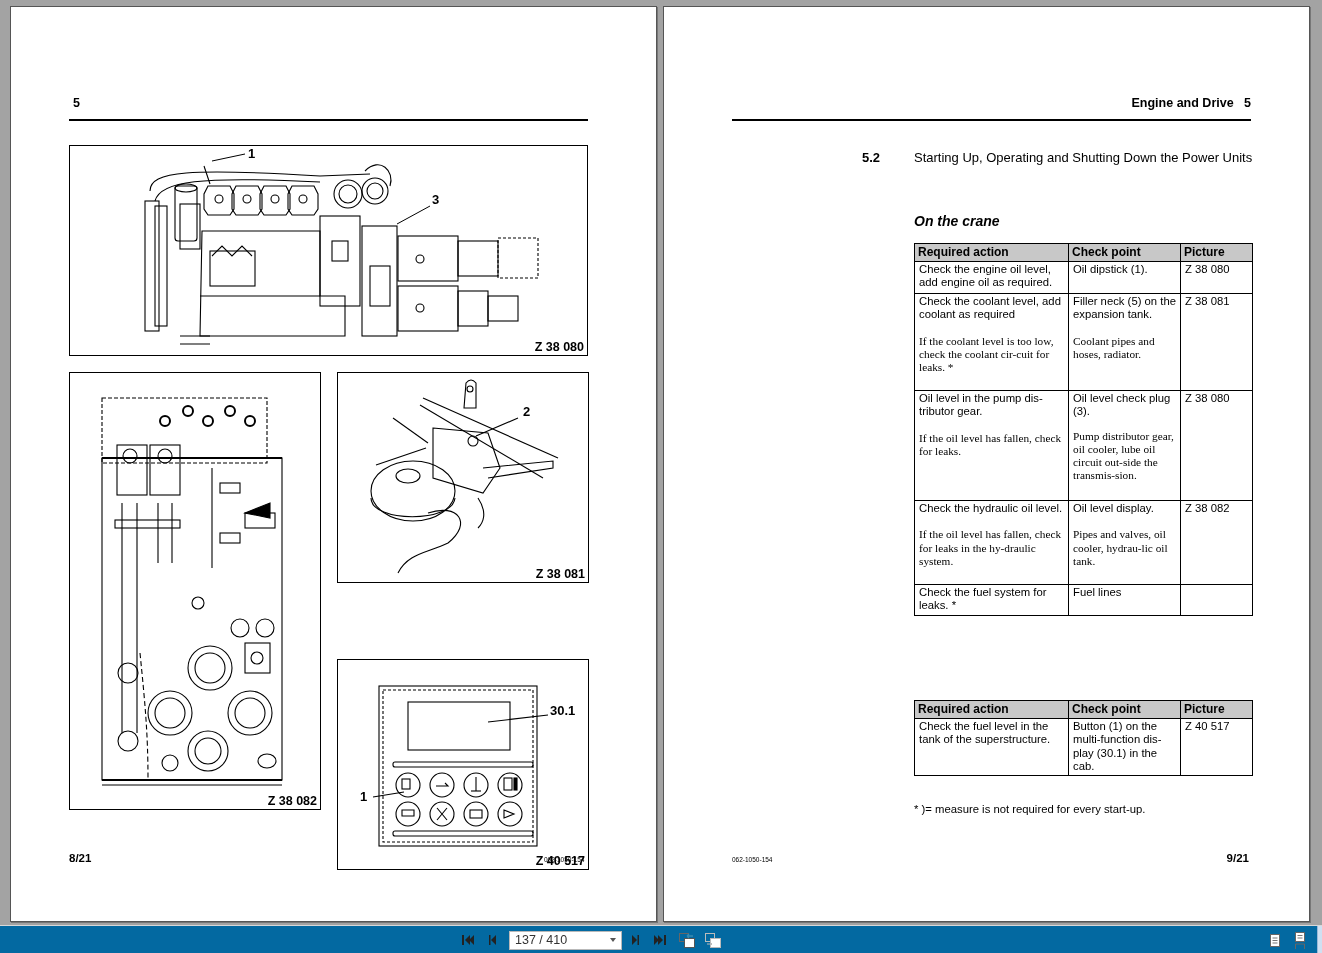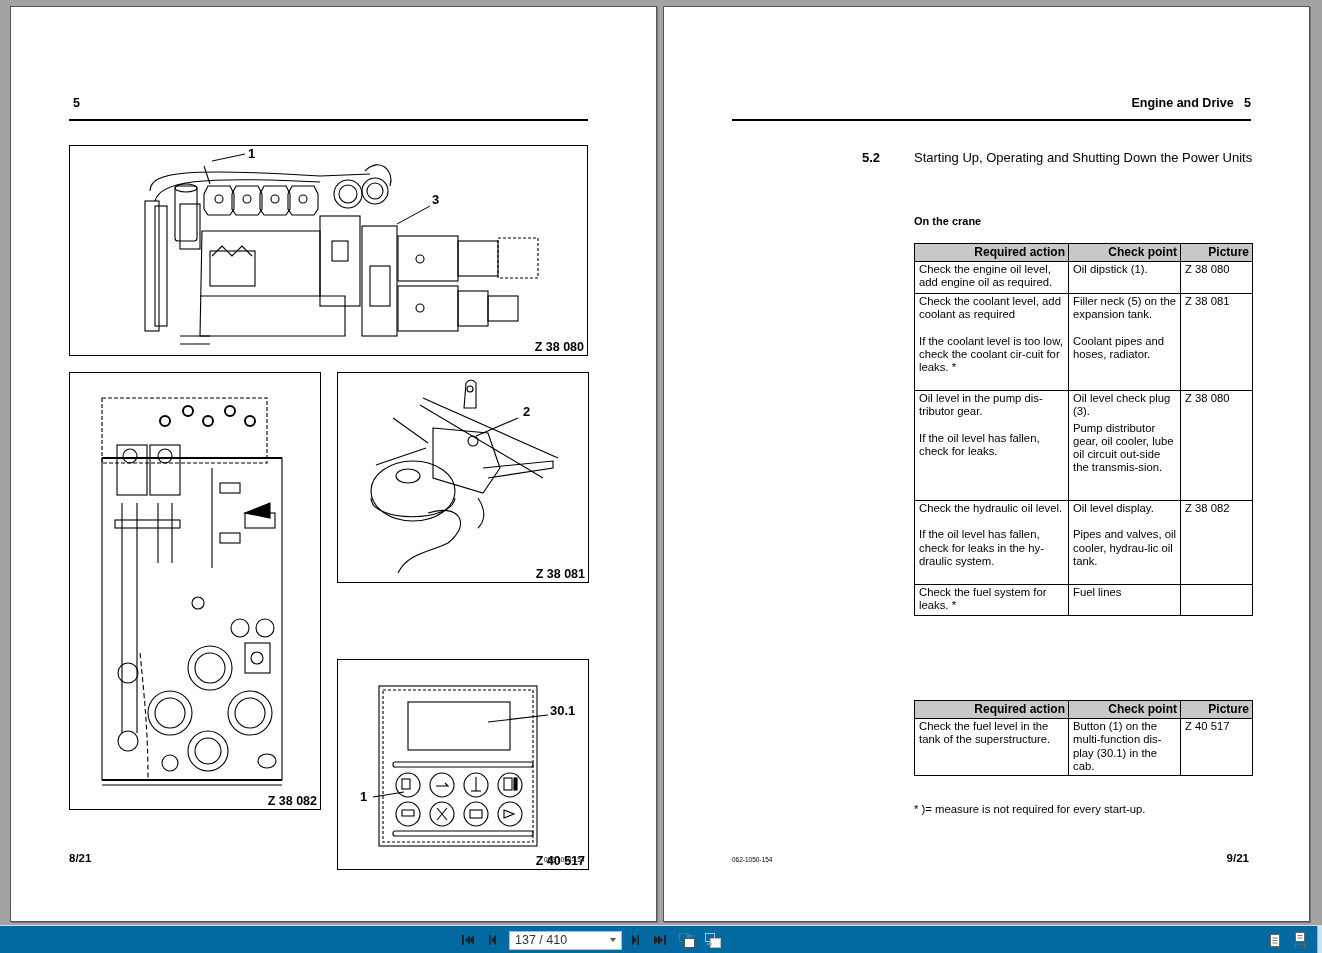--- a/index.html
+++ b/index.html
@@ -21,28 +21,28 @@
   .fig-id { position: absolute; right: 3px; bottom: 1px; font-weight: bold; font-size: 12.5px; }
   .callout { position: absolute; font-weight: bold; font-size: 13px; }
 
   
   .foot-page { position: absolute; top: 845px; font-weight: bold; font-size: 11.5px; }
   .foot-doc { position: absolute; top: 849px; font-size: 6.5px; }
 
   
   .sec-num { position: absolute; left: 198px; top: 143px; font-weight: bold; font-size: 13px; }
   .sec-title { position: absolute; left: 250px; top: 143px; width: 340px; font-weight: normal; font-size: 13px; line-height: 15px; }
-  .subhead { position: absolute; left: 250px; font-weight: bold; font-size: 11px; line-height: 14px; width: 340px; }
+  .subhead { position: absolute; left: 250px; font-weight: bold; font-size: 14px; line-height: 14px; width: 340px; font-style: italic; }
 
   table.chk { position: absolute; left: 250px; border-collapse: collapse; font-size: 11.3px; line-height: 13.3px; }
-  table.chk th { background: #c8c8c8; font-weight: bold; font-size: 12px; border: 1px solid #000; border-bottom: 1.5px solid #000; padding: 1px 3px; height: 18px; text-align: right; }
+  table.chk th { background: #c8c8c8; font-weight: bold; font-size: 12px; border: 1px solid #000; border-bottom: 1.5px solid #000; padding: 1px 3px; height: 18px; text-align: left; }
   table.chk td { border-left: 1px solid #000; border-right: 1px solid #000; border-bottom: 1px solid #000; padding: 1px 3px 2px 4px; vertical-align: top; }
   table.chk { border: 1.5px solid #000; }
   .c1 { width: 154px; } .c2 { width: 112px; } .c3 { width: 72px; }
-  td p + p { margin-top: 13px; }
+  td p + p { margin-top: 13px; font-family: Liberation Serif, serif; }
 
   .note { position: absolute; left: 250px; top: 796px; font-size: 11.3px; }
 
   
   .toolbar { position: absolute; left: 0; top: 925px; width: 1322px; height: 28px; background: #0369a1; border-top: 1px solid #d8d8d8; }
   .tb-btn { position: absolute; top: 5px; height: 18px; display: flex; align-items: center; justify-content: center; cursor: pointer; }
   .page-box { position: absolute; left: 509px; top: 5px; width: 113px; height: 19px; background: #fff; border: 1px solid #b9b9b9; font-size: 12.5px; color: #333; padding: 1px 5px; }
   .page-box .dd { position: absolute; right: 5px; top: 6px; width: 0; height: 0; border-left: 3px solid transparent; border-right: 3px solid transparent; border-top: 4px solid #555; }
   .side-strip { position: absolute; right: 0; top: 0; width: 5px; height: 28px; background: #cfe0f2; border-left: 1px solid #9ab8d8; }
 </style>
@@ -258,21 +258,21 @@
               <p>Z 38 081</p>
             </td>
         </tr>
         <tr>
           <td style="height:110px;">
             <p>Oil level in the pump dis-tributor gear.</p>
             <p style="margin-top:13px;">If the oil level has fallen, check for leaks.</p>
           </td>
           <td>
             <p>Oil level check plug (3).</p>
-            <p style="margin-top:3px;">Pump distributor gear, oil cooler, lube oil circuit out-side the transmis-sion.</p>
+            <p style="margin-top:11px;">Pump distributor gear, oil cooler, lube oil circuit out-side the transmis-sion.</p>
           </td>
           <td>
               <p>Z 38 080</p>
             </td>
         </tr>
         <tr>
           <td style="height:84px;">
             <p>Check the hydraulic oil level.</p>
             <p style="margin-top:13px;">If the oil level has fallen, check for leaks in the hy-draulic system.</p>
           </td>

